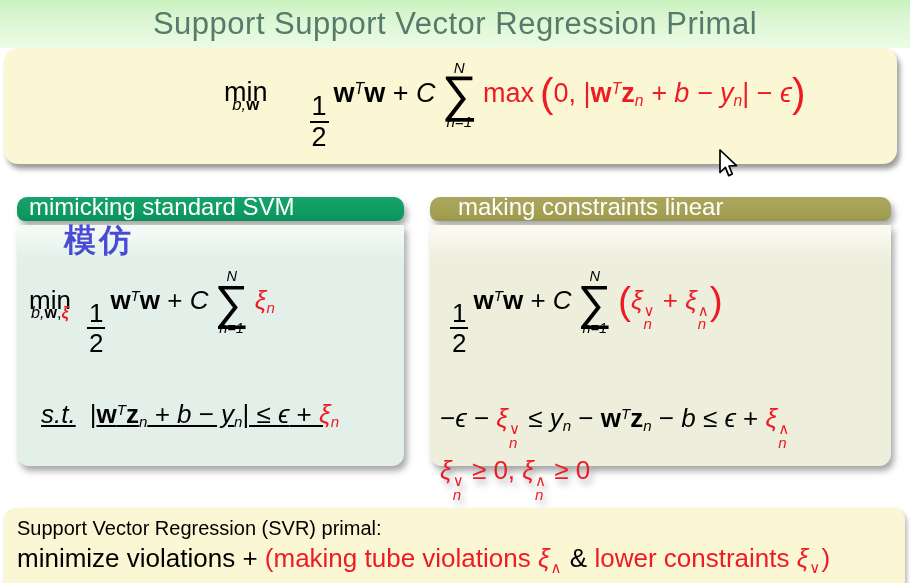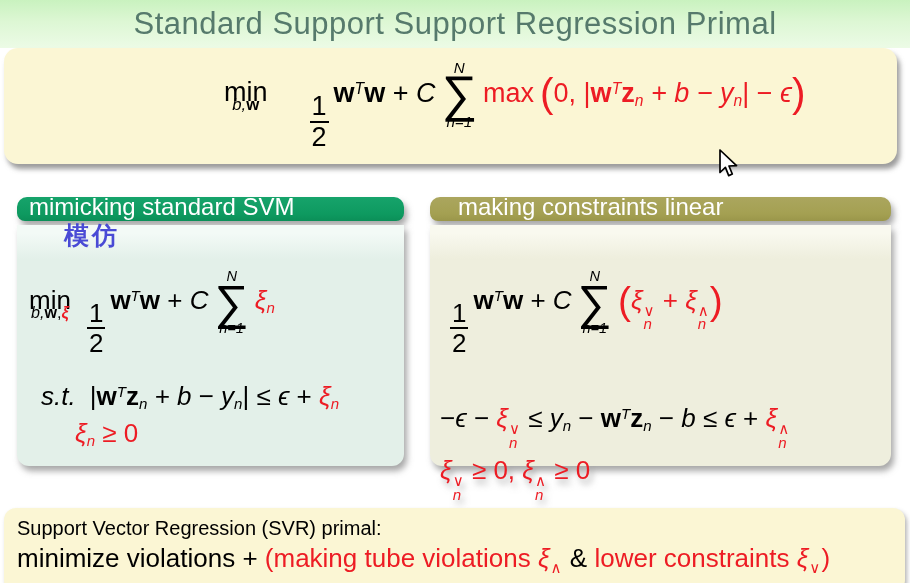--- a/index.html
+++ b/index.html
@@ -34,29 +34,29 @@
   .block-left .hdr{background:linear-gradient(to bottom,#16a36b,#0e9a60 70%,#0b8f58);}
   .block-right .hdr{background:linear-gradient(to bottom,#aba65e,#a4a052 70%,#9a964a);padding-left:28px;}
   .bdy{
     position:absolute;z-index:1;left:0;top:28px;width:100%;height:241px;
     border-radius:0 0 12px 12px;box-sizing:border-box;font-size:26px;
   }
   .block-left .bdy{background:linear-gradient(to bottom,#f3faf6 8px,#e3f0e9 34px,#e3f0e9 100%);}
   .block-right .bdy{background:linear-gradient(to bottom,#f9f9ef 8px,#eeeedd 34px,#eeeedd 100%);}
   .mrow{white-space:nowrap;}
   .block-left  .r1{margin:44px 0 0 12px;}
-  .block-left  .r2{margin:24px 0 0 24px;}
+  .block-left  .r2{margin:42px 0 0 24px;text-decoration:underline;}
   .block-left  .r3{margin:6px 0 0 58px;}
   .block-right .r1{margin:44px 0 0 20px;}
   .block-right .r2{margin:46px 8px 0 10px;}
   .block-right .r3{margin:6px 0 0 10px;}
   
   .annotation-cn{
     position:absolute;left:64px;top:219px;z-index:6;
-    font-size:25px;font-weight:bold;letter-spacing:3px;color:rgba(55,55,210,.9);
+    font-size:32px;font-weight:bold;letter-spacing:3px;color:rgba(55,55,210,.9);
   }
   
   .summary{
     position:absolute;left:4px;top:508px;width:901px;height:84px;
     background:#fbf6d4;border-radius:12px;box-sizing:border-box;
     padding:9px 0 0 13px;box-shadow:2px 3px 4px rgba(90,90,90,.45);
   }
   .summary .l1{font-size:20px;}
   .summary .l2{font-size:26px;margin-top:3px;}
   
@@ -82,21 +82,21 @@
                  font-size:.62em;white-space:nowrap;line-height:1;}
   .tk-scripts{display:inline-flex;flex-direction:column;align-items:flex-start;
               vertical-align:-.42em;line-height:.92;font-size:.58em;margin:0 1px;}
 </style>
 </head>
 <body>
 
 <div class="slide">
 
   <div class="titlebar">
-    <div class="t">Standard Support Support Regression Primal</div>
+    <div class="t">Support Support Vector Regression Primal</div>
   </div>
 
   <div class="topbox">
     <div class="mrow"><span class="tk-minu"><span class="mlab">min</span><span class="msub"><span class="tk-txt it">b,</span><span class="tk-txt bd">w</span></span></span><span class="tk-sp" style="width: 42px;"></span><span class="tk-frac">
           <span class="num">1</span>
           <span class="den">2</span>
         </span><span class="tk-txt bd">w</span><span class="tk-sup it">T</span><span class="tk-txt bd">w</span><span class="tk-txt"> + </span><span class="tk-txt it">C</span><span class="tk-sum">
           <span class="stop it">N</span>
           <span class="sg">∑</span>
           <span class="sbot it">n=1</span>
@@ -110,21 +110,20 @@
     <div class="bdy">
       <div class="mrow r1"><span class="tk-minu"><span class="mlab">min</span><span class="msub"><span class="tk-txt it">b,</span><span class="tk-txt bd">w</span><span class="tk-txt">,</span><span class="tk-txt red it bd">ξ</span></span></span><span class="tk-sp" style="width: 16px;"></span><span class="tk-frac">
             <span class="num">1</span>
             <span class="den">2</span>
           </span><span class="tk-txt bd">w</span><span class="tk-sup it">T</span><span class="tk-txt bd">w</span><span class="tk-txt"> + </span><span class="tk-txt it">C</span><span class="tk-sum">
             <span class="stop it">N</span>
             <span class="sg">∑</span>
             <span class="sbot it">n=1</span>
           </span><span class="tk-txt red it">ξ</span><span class="tk-sub red it">n</span></div>
       <div class="mrow r2"><span class="tk-txt it">s.t.</span><span class="tk-sp" style="width: 14px;"></span><span class="tk-txt">|</span><span class="tk-txt bd">w</span><span class="tk-sup it">T</span><span class="tk-txt bd">z</span><span class="tk-sub it">n</span><span class="tk-txt it"> + b − y</span><span class="tk-sub it">n</span><span class="tk-txt">| ≤ </span><span class="tk-txt it">ϵ</span><span class="tk-txt"> + </span><span class="tk-txt red it">ξ</span><span class="tk-sub red it">n</span></div>
-      <div class="mrow r3"><span class="tk-txt red it">ξ</span><span class="tk-sub red it">n</span><span class="tk-txt red"> ≥ 0</span></div>
     </div>
   </div>
 
   <div class="annotation-cn">模仿</div>
 
   <div class="block block-right">
     <div class="hdr">
       <span>making constraints linear</span>
     </div>
     <div class="bdy">

